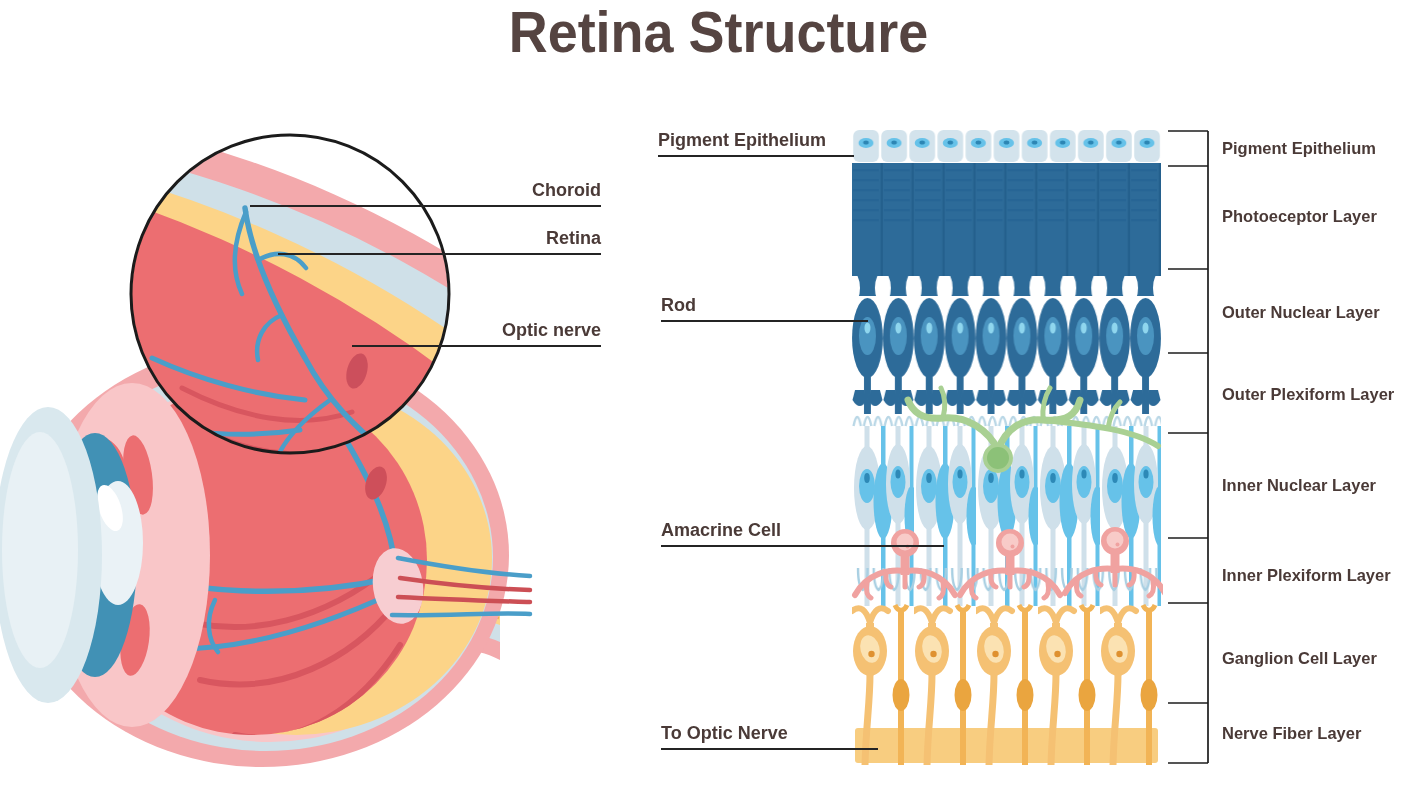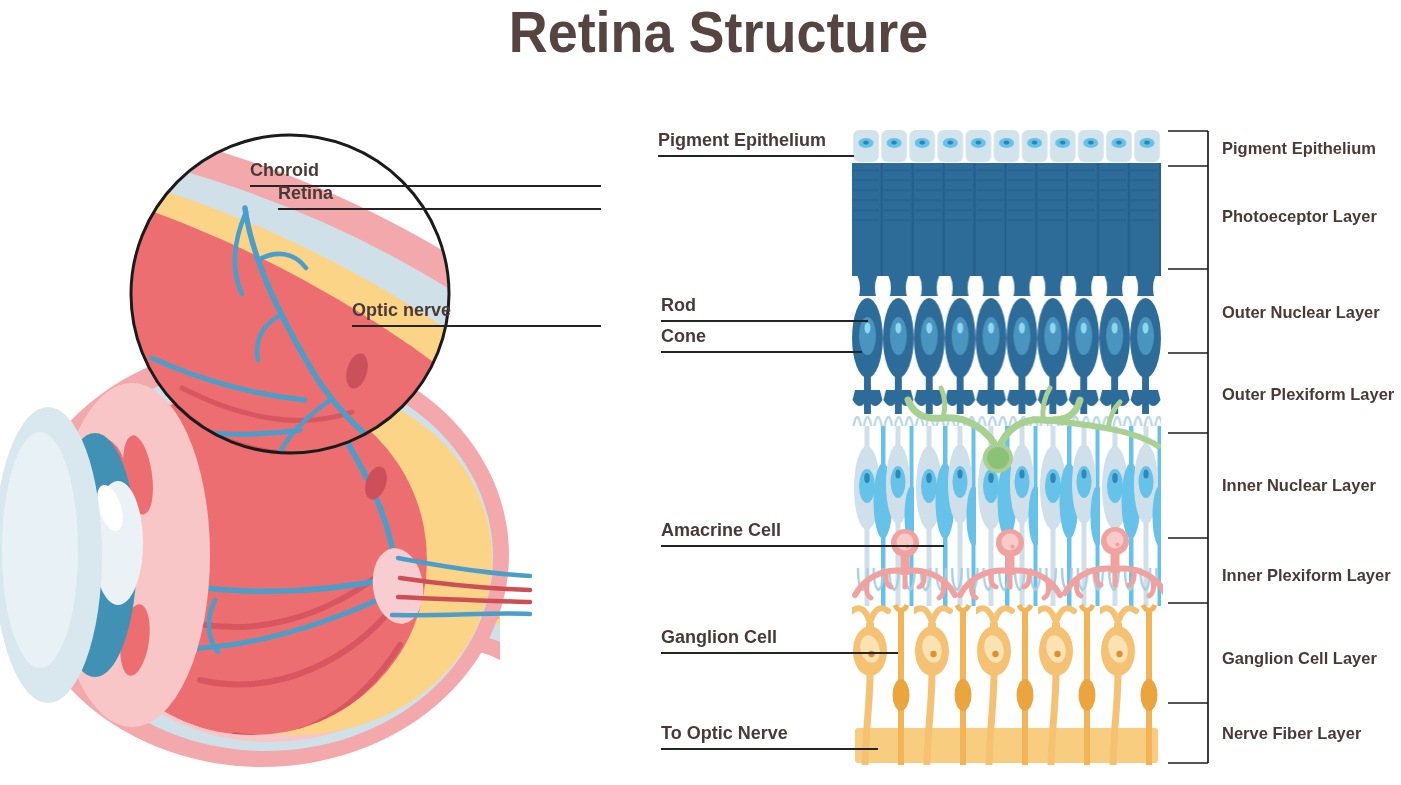--- a/index.html
+++ b/index.html
@@ -4,21 +4,21 @@
 <style>
   html,body{margin:0;padding:0;background:#fff;}
   #page{position:relative;width:1401px;height:785px;background:#fff;overflow:hidden;
         font-family:Liberation Sans, sans-serif;padding-left:36px;}
   .title{position:absolute;left:0;right:0;top:2px;text-align:center;
          font-weight:700;font-size:58px;line-height:1.05;color:#554441;
          transform:scaleX(.93);letter-spacing:0;}
   .lbl{position:absolute;font-weight:700;font-size:18px;line-height:1;color:#4a3a37;
        border-bottom:2px solid #242424;padding-bottom:6px;box-sizing:border-box;
        white-space:nowrap;}
-  .lbl.right{}
+  .lbl.right{text-align:right;margin-top:20px;}
   .ll{position:absolute;left:1222px;font-weight:700;font-size:17px;line-height:22px;
       color:#4a3a37;white-space:nowrap;transform:scaleX(.97);transform-origin:left center;}
   svg{position:absolute;display:block;}
 </style>
 </head>
 <body>
 
 <div id="page">
 
   <div class="title">Retina Structure</div>
@@ -225,28 +225,26 @@
       <line x1="0" y1="225" x2="40" y2="225"></line>
       <line x1="0" y1="305" x2="40" y2="305"></line>
       <line x1="0" y1="410" x2="40" y2="410"></line>
       <line x1="0" y1="475" x2="40" y2="475"></line>
       <line x1="0" y1="575" x2="40" y2="575"></line>
       <line x1="0" y1="635" x2="40" y2="635"></line>
     </g>
   </svg>
 
   <div class="lbl right" style="left:250px;top:161px;width:351px">Choroid</div>
-  <div class="lbl right" style="left:278px;top:184px;width:323px">Retina</div>
+  <div class="lbl right" style="left:278px;top:209px;width:323px">Retina</div>
   <div class="lbl right" style="left:352px;top:301px;width:249px">Optic nerve</div>
 
   <div class="lbl" style="left:658px;top:131px;width:196px">Pigment Epithelium</div>
   <div class="lbl" style="left:661px;top:296px;width:207px">Rod</div>
-  <div class="lbl" style="left:661px;top:327px;width:201px">Cone</div>
   <div class="lbl" style="left:661px;top:521px;width:283px">Amacrine Cell</div>
-  <div class="lbl" style="left:661px;top:628px;width:237px">Ganglion Cell</div>
   <div class="lbl" style="left:661px;top:724px;width:217px">To Optic Nerve</div>
 
   <div class="ll" style="top:138px">Pigment Epithelium</div>
   <div class="ll" style="top:206px">Photoeceptor Layer</div>
   <div class="ll" style="top:302px">Outer Nuclear Layer</div>
   <div class="ll" style="top:384px">Outer Plexiform Layer</div>
   <div class="ll" style="top:475px">Inner Nuclear Layer</div>
   <div class="ll" style="top:565px">Inner Plexiform Layer</div>
   <div class="ll" style="top:648px">Ganglion Cell Layer</div>
   <div class="ll" style="top:723px">Nerve Fiber Layer</div>

